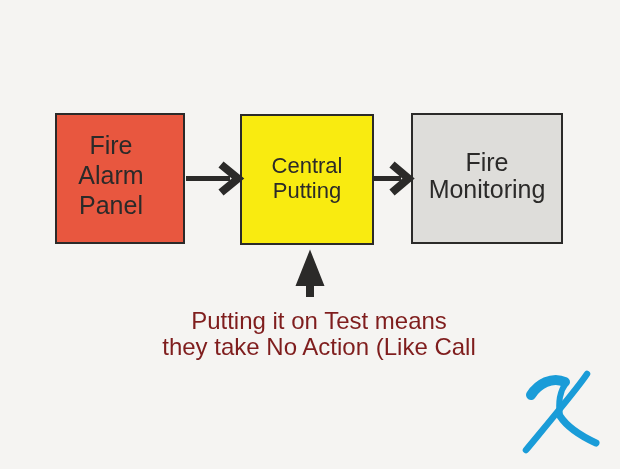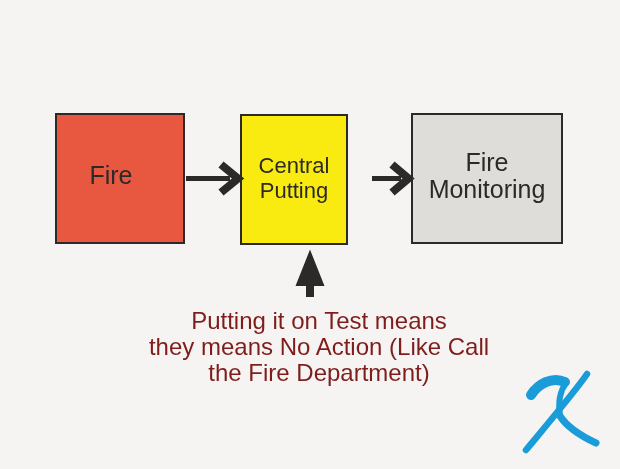--- a/index.html
+++ b/index.html
@@ -25,21 +25,21 @@
     text-align: center;
     color: #2B2A29;
   }
   .node-fap {
     left: 55px; top: 113px; width: 130px; height: 131px;
     background: #E8573F;
     font-size: 25px; line-height: 30px;
   }
   .node-fap .node-text { transform: translate(-9px, -4px); }
   .node-cms {
-    left: 240px; top: 114px; width: 108px; height: 131px;
+    left: 240px; top: 114px; width: 134px; height: 131px;
     background: #F9EB10;
     font-size: 22px; line-height: 25px;
   }
   .node-cms .node-text { transform: translateY(-2px); }
   .node-fd {
     left: 411px; top: 113px; width: 152px; height: 131px;
     background: #DEDDDA;
     font-size: 25px; line-height: 27px;
   }
   .node-fd .node-text { transform: translateY(-3px); }
@@ -81,20 +81,22 @@
   }
 </style>
 </head>
 <body>
 
 <div class="stage">
 
   <div class="node node-fap">
     <div class="node-text">
       <div>Fire</div>
+      <div>Alarm</div>
+      <div>Panel</div>
     </div>
   </div>
 
   <div class="node node-cms">
     <div class="node-text">
       <div>Central</div>
       <div>Putting</div>
     </div>
   </div>
 
@@ -124,17 +126,16 @@
     <g>
       <path class="logo-stroke" style="stroke-width:10" d="M531 395 C538 384 552 376 565 382"></path>
       <path class="logo-stroke" style="stroke-width:6" d="M566 383 C560 391 558 403 560 416"></path>
       <path class="logo-stroke" style="stroke-width:7" d="M560 416 C567 427 581 436 596 443"></path>
       <path class="logo-stroke" style="stroke-width:6.5" d="M587 374 C577 389 550 421 526 450"></path>
     </g>
   </svg>
 
   <div class="caption">
     <div>Putting it on Test means</div>
-    <div>they means No Action (Like Call</div>
-    <div>the Fire Department)</div>
+    <div>they take No Action (Like Call</div>
   </div>
 
 </div>
 
 </body></html>

